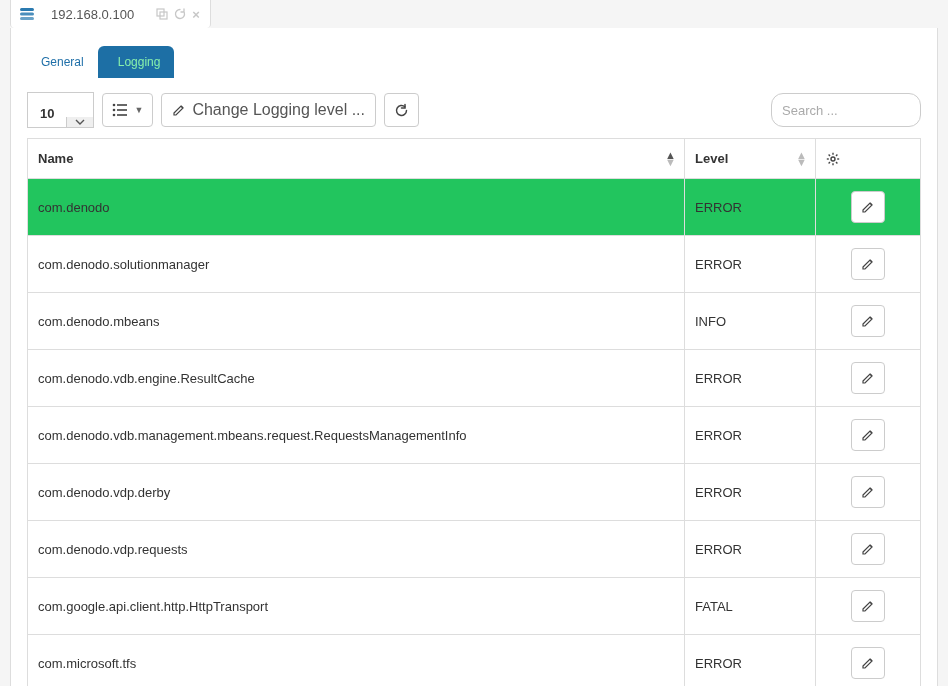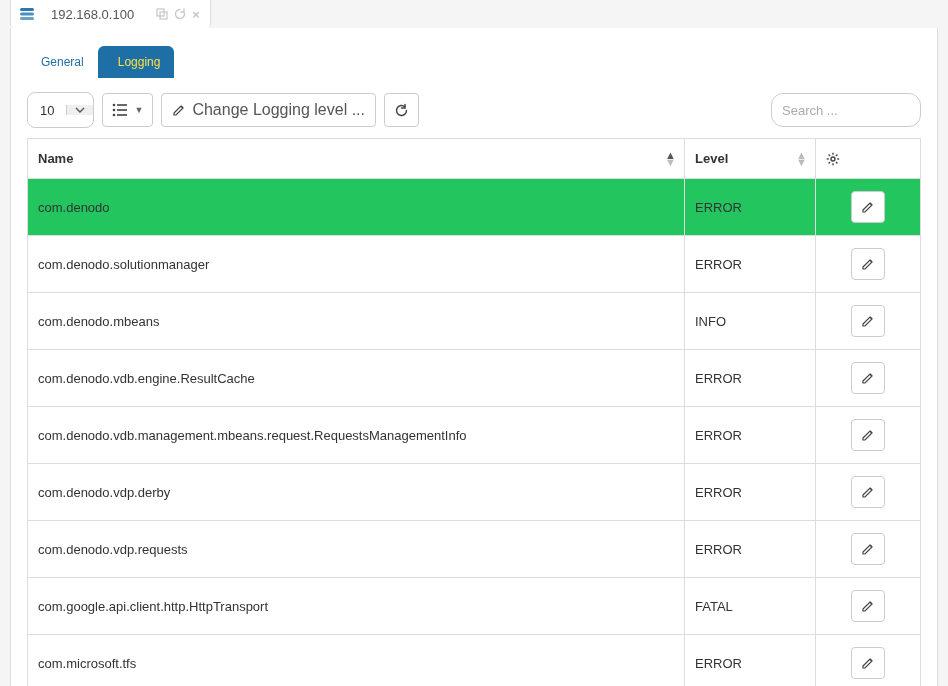--- a/index.html
+++ b/index.html
@@ -46,40 +46,40 @@
   .nav-tabs{display:flex;gap:0;align-items:flex-end;margin-bottom:14px;}
   .nav-tabs .tab{
     padding:9px 14px;
     font-size:12px;
     color:var(--link);
     cursor:pointer;
     border-radius:6px 6px 0 0;
   }
   .nav-tabs .tab.active{
     background:var(--primary);
-    color:#fde047;
+    color:#86efac;
     padding-left:20px;
   }
 
   
   .toolbar{display:flex;align-items:center;gap:8px;margin-bottom:10px;}
   .btn{
     border:1px solid #ccc;
     background:#fff;
     border-radius:4px;
     padding:6px 10px;
     font-size:16px;
     color:#555;
     display:inline-flex;align-items:center;gap:6px;
     cursor:pointer;
     height:34px;box-sizing:border-box;
   }
   .btn .caret{font-size:9px;color:#666;}
   .btn.iconbtn{padding:6px 9px;font-size:14px;color:#444;}
-  .select-wrap{display:inline-flex;align-items:center;height:34px;border:1px solid #ccc;border-radius:8px;overflow:hidden;}
+  .select-wrap{display:inline-flex;align-items:flex-end;height:34px;border:1px solid #ccc;border-radius:0;overflow:hidden;font-weight:bold;}
   .select-wrap .val{padding:6px 12px;display:flex;align-items:center;background:#fff;}
   .select-wrap .chev{background:#efefef;border-left:1px solid #ccc;display:flex;align-items:center;justify-content:center;padding:0 8px;color:#555;}
   .spacer{flex:1;}
   .search{
     border:1px solid #ccc;border-radius:12px;height:34px;box-sizing:border-box;
     padding:6px 10px;font-size:13px;color:#555;width:150px;background:#fff;
   }
   .search::placeholder{color:#aaa;}
 
   

